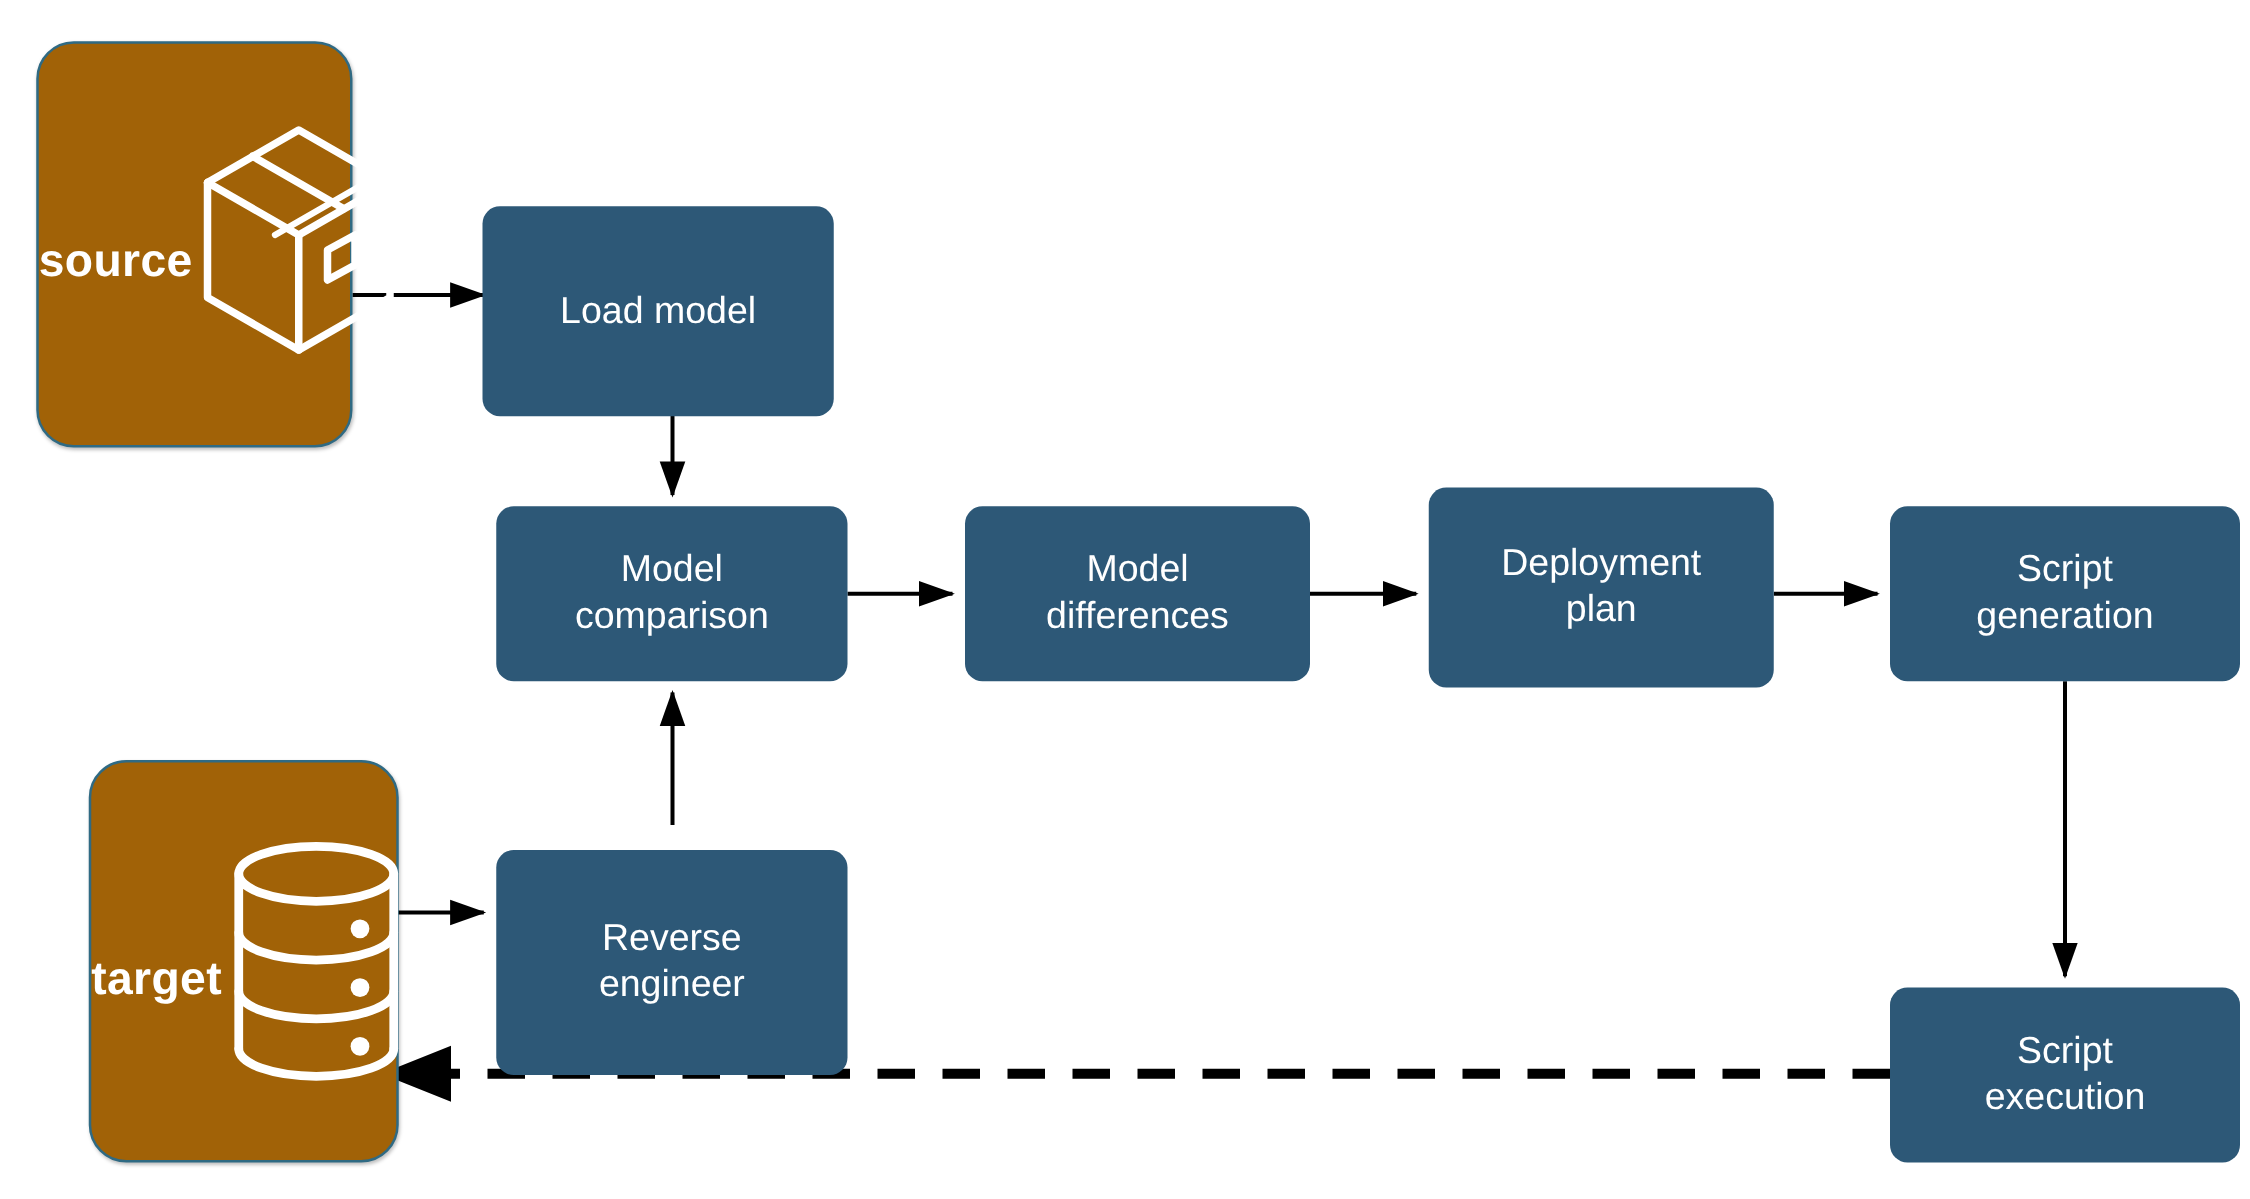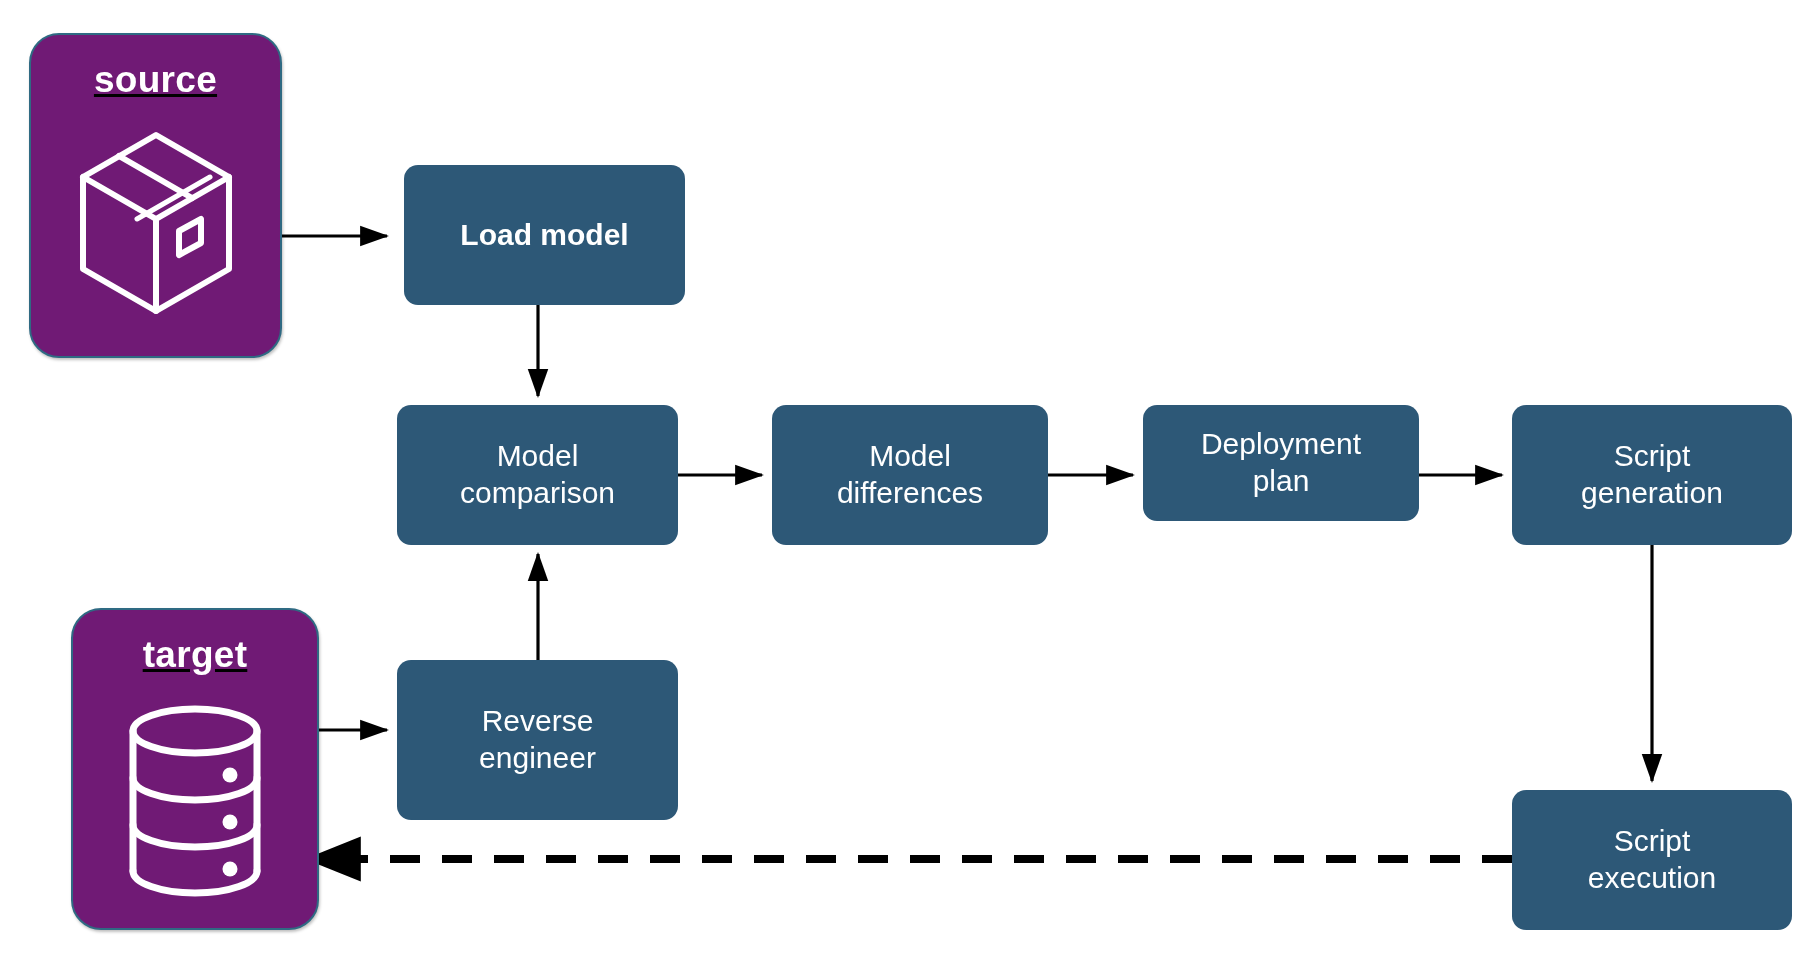--- a/index.html
+++ b/index.html
@@ -22,29 +22,28 @@
     left: 0;
     top: 0;
     width: 1800px;
     height: 959px;
     pointer-events: none;
   }
 
   
   .endpoint-card {
     position: absolute;
-    background: #701a75;
+    background: #a16207;
     border: 2px solid #2f6a83;
     border-radius: 30px;
     box-sizing: border-box;
     display: flex;
-    flex-direction: column;
+    flex-direction: row;
     align-items: center;
     box-shadow: 1px 2px 3px rgba(0,0,0,0.25);
-    text-decoration: underline;
   }
   .endpoint-label {
     color: #ffffff;
     font-weight: bold;
     font-size: 37px;
     letter-spacing: 0.3px;
     line-height: 1;
     margin-top: 26px;
   }
   .endpoint-icon {
@@ -161,33 +160,33 @@
           <path d="M13 75 A62 22 0 0 0 137 75"></path>
           <path d="M13 122 A62 22 0 0 0 137 122"></path>
         </g>
         <circle cx="110" cy="72" r="7.5" fill="#ffffff"></circle>
         <circle cx="110" cy="119" r="7.5" fill="#ffffff"></circle>
         <circle cx="110" cy="166" r="7.5" fill="#ffffff"></circle>
       </svg>
     </div>
   </div>
 
-  <div class="process-box" style="left:404px; top:165px; width:281px; height:140px;font-weight:bold;">Load model</div>
+  <div class="process-box" style="left:386px; top:165px; width:281px; height:168px;">Load model</div>
 
   <div class="process-box" style="left:397px; top:405px; width:281px; height:140px;">Model
 comparison</div>
 
   <div class="process-box" style="left:772px; top:405px; width:276px; height:140px;">Model
 differences</div>
 
-  <div class="process-box" style="left:1143px; top:405px; width:276px; height:116px;">Deployment
+  <div class="process-box" style="left:1143px; top:390px; width:276px; height:160px;">Deployment
 plan</div>
 
   <div class="process-box" style="left:1512px; top:405px; width:280px; height:140px;">Script
 generation</div>
 
-  <div class="process-box" style="left:397px; top:660px; width:281px; height:160px;">Reverse
+  <div class="process-box" style="left:397px; top:680px; width:281px; height:180px;">Reverse
 engineer</div>
 
   <div class="process-box" style="left:1512px; top:790px; width:280px; height:140px;">Script
 execution</div>
 
 </div>
 
 </body></html>

